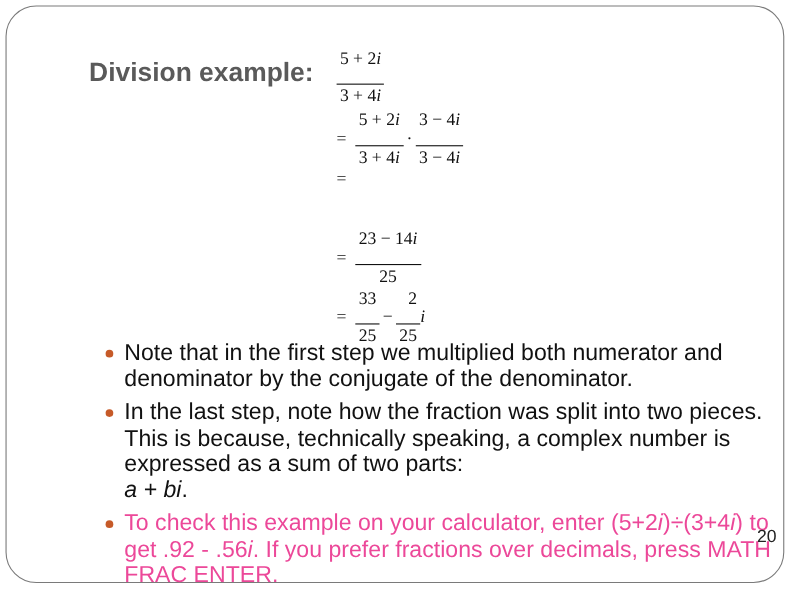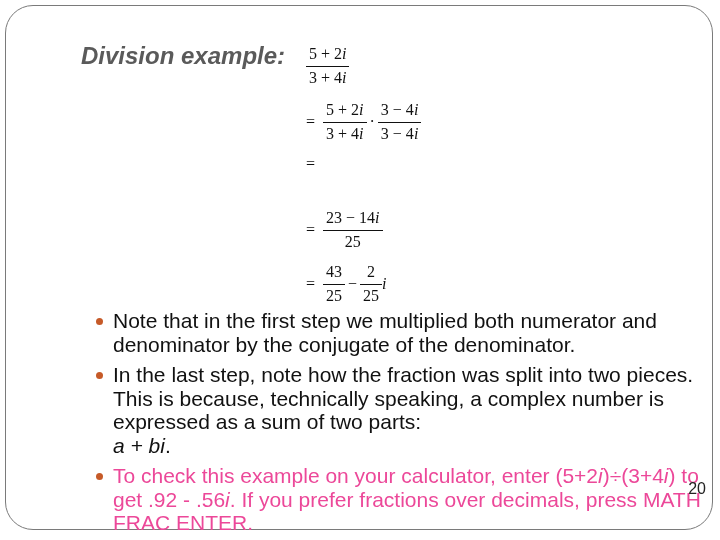--- a/index.html
+++ b/index.html
@@ -5,28 +5,28 @@
   html, body { margin: 0; padding: 0; }
   body {
     width: 720px; height: 540px; overflow: hidden; background: #ffffff;
     position: relative; font-family: "Liberation Sans", sans-serif;
   }
   .frame {
     position: absolute; left: 5px; top: 5px; width: 708px; height: 525px;
     border: 1.5px solid #7a7a7a; border-radius: 28px; box-sizing: border-box;
   }
   .title {
-    position: absolute; left: 81px; top: 42px; font-size: 24px; font-weight: bold;
-    font-style: italic; color: #5a5a5a; letter-spacing: 0px; white-space: nowrap;
+    position: absolute; left: 81px; top: 53px; font-size: 24px; font-weight: bold;
+    color: #5a5a5a; letter-spacing: 0px; white-space: nowrap;
   }
   .math {
     position: absolute; font-family: "Liberation Serif", serif; font-size: 16px; color: #111;
   }
   .frac { display: inline-block; vertical-align: middle; text-align: center; }
-  .frac .num { display: block; padding: 0 3px 3px 3px; border-bottom: 1px solid #111; line-height: 19px; }
+  .frac .num { display: block; padding: 0 3px 13px 3px; border-bottom: 1px solid #111; line-height: 19px; text-align: right; }
   .frac .den { display: block; padding: 1px 3px 0 3px; line-height: 19px; }
   .eq { display: inline-block; vertical-align: middle; margin-right: 8px; }
   .op { display: inline-block; vertical-align: middle; margin: 0 3px; }
   .row { position: absolute; white-space: nowrap; }
   i { font-style: italic; }
   sup { font-size: 10px; vertical-align: 6px; }
   .bullets {
     position: absolute; left: 93px; top: 309px; width: 610px; font-size: 21px; line-height: 23.5px; color: #111;
   }
   .bullet { position: relative; padding-left: 20px; margin-bottom: 7px; }
@@ -50,21 +50,21 @@
   <div class="row" style="left:306px; top:100px;">
     <span class="eq">=</span><span class="frac"><span class="num">5 + 2<i>i</i></span><span class="den">3 + 4<i>i</i></span></span><span class="op">·</span><span class="frac"><span class="num">3 − 4<i>i</i></span><span class="den">3 − 4<i>i</i></span></span>
   </div>
   <div class="row" style="left:306px; top:154px;">
     <span class="eq">=</span>
   </div>
   <div class="row" style="left:306px; top:208px;">
     <span class="eq">=</span><span class="frac"><span class="num">23 − 14<i>i</i></span><span class="den">25</span></span>
   </div>
   <div class="row" style="left:306px; top:262px;">
-    <span class="eq">=</span><span class="frac"><span class="num">43</span><span class="den">25</span></span><span class="op">−</span><span class="frac"><span class="num">2</span><span class="den">25</span></span><i style="vertical-align:middle;">i</i>
+    <span class="eq">=</span><span class="frac"><span class="num">33</span><span class="den">25</span></span><span class="op">−</span><span class="frac"><span class="num">2</span><span class="den">25</span></span><i style="vertical-align:middle;">i</i>
   </div>
 </div>
 
 <div class="bullets">
   <div class="bullet">
     <span class="dot"></span>
     <span>Note that in the first step we multiplied both numerator and denominator by the conjugate of the denominator.</span>
   </div>
   <div class="bullet">
     <span class="dot"></span>

